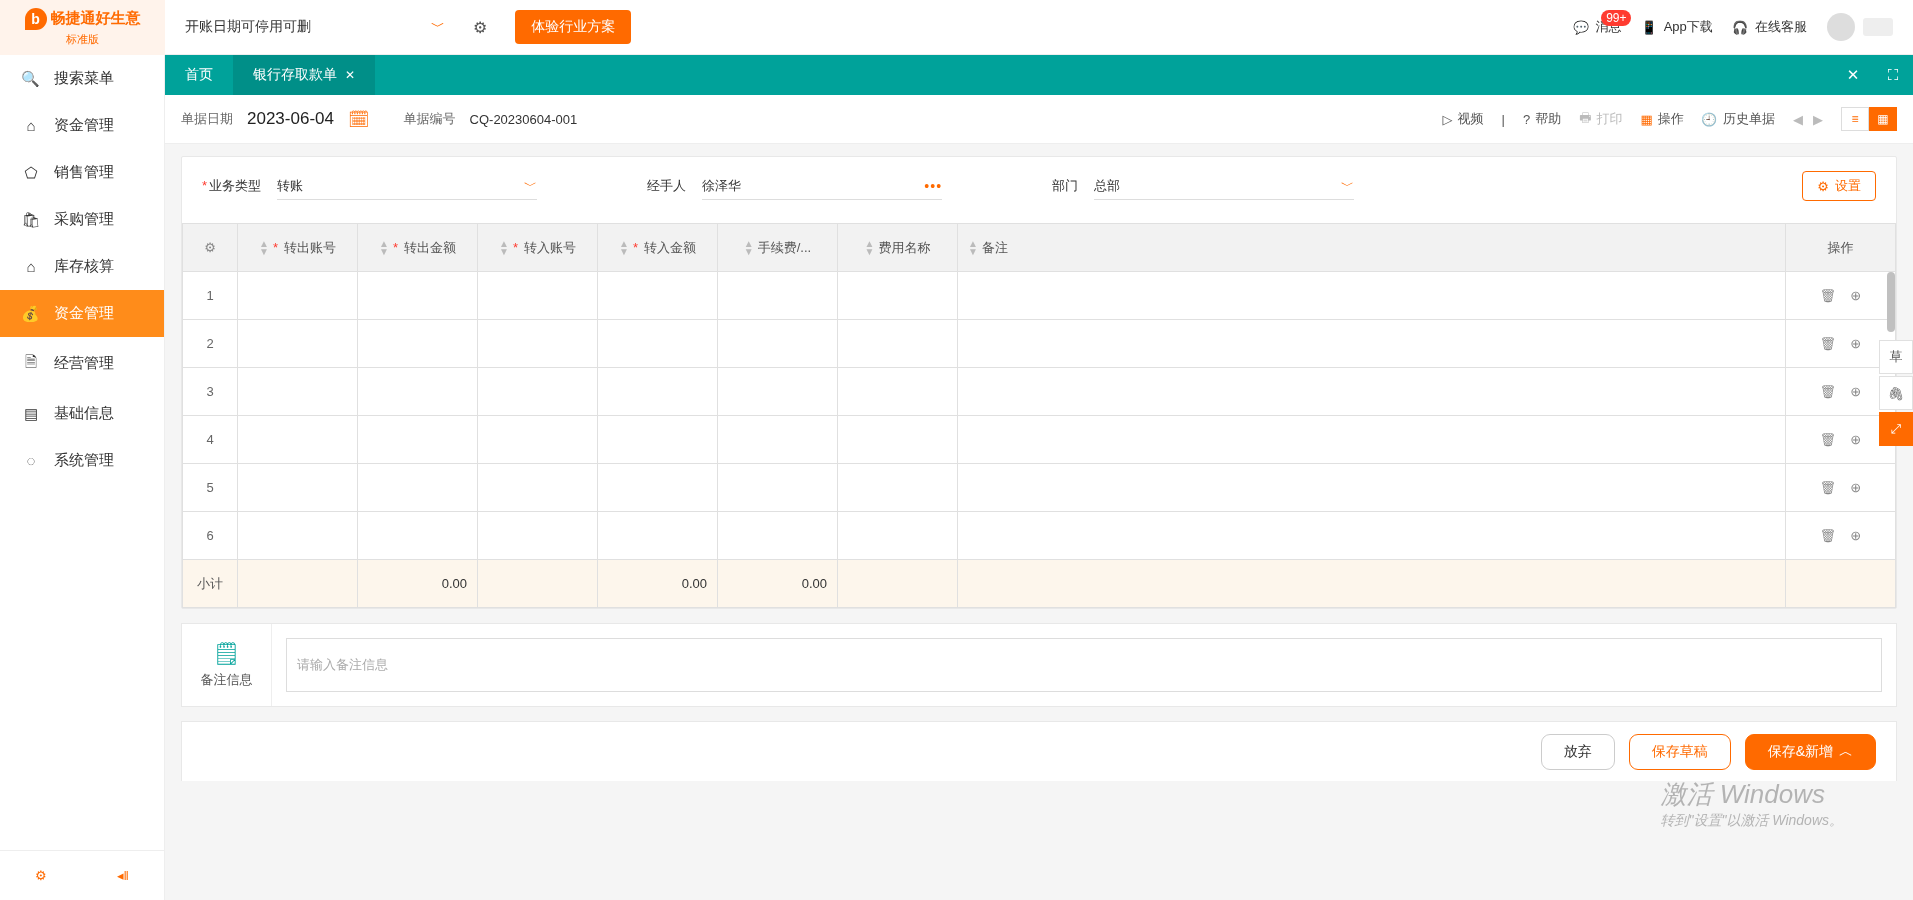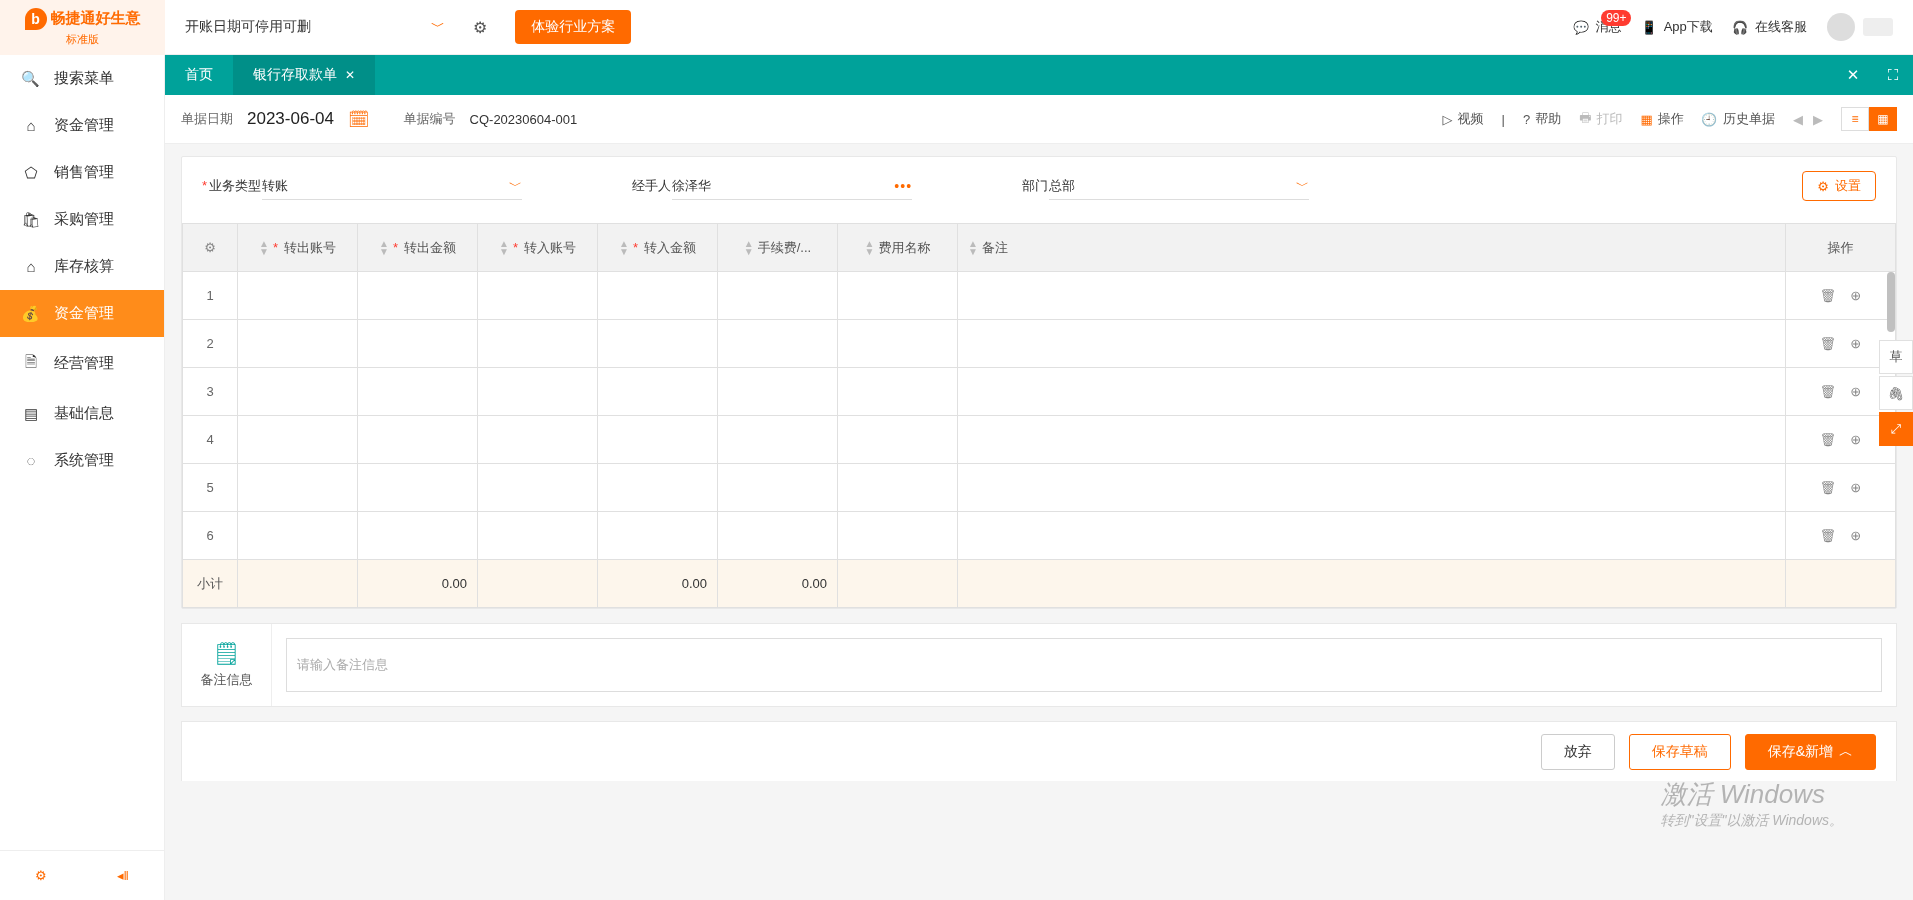--- a/index.html
+++ b/index.html
@@ -54,21 +54,21 @@
   .dh-ico.orange { color: #ff6a00; }
   .nav-arrows { display:flex; gap:10px; color:#bbb; }
   .view-toggle { display: flex; }
   .vt-btn { width: 28px; height: 24px; border: 1px solid #ddd; display: flex; align-items: center; justify-content: center; cursor: pointer; color:#ff6a00; font-size:12px; }
   .vt-btn.active { background: #ff6a00; color: #fff; border-color: #ff6a00; }
 
   
   .content { padding: 12px 16px 0 16px; flex: 1; overflow: auto; }
   .card { background: #fff; border: 1px solid #e8e8e8; border-radius: 2px; }
   .form-row { display: flex; align-items: center; padding: 14px 20px; gap: 30px; }
-  .form-field { display: flex; align-items: center; gap: 1px; }
+  .form-field { display: flex; align-items: center; gap: 16px; }
   .ff-label { color: #333; font-size: 13px; }
   .req { color: #ff3b30; margin-right: 2px; }
   .ff-val { min-width: 260px; border-bottom: 1px solid #ddd; padding: 4px 0; display:flex; justify-content:space-between; align-items:center; }
   .ff-val.narrow { min-width: 240px; }
   .ff-more { color:#ff6a00; letter-spacing:1px; font-size:14px; }
   .setting-btn { margin-left: auto; border: 1px solid #ff6a00; color: #ff6a00; background: #fff; height: 30px; padding: 0 14px; border-radius: 4px; display:flex; align-items:center; gap:6px; cursor:pointer; font-size:13px; }
 
   
   .tbl-wrap { margin-top: 8px; position: relative; }
   table { border-collapse: collapse; width: 100%; }
@@ -87,21 +87,21 @@
   .scroll-ind { position:absolute; right:1px; top:49px; width:8px; height:60px; background:#c0c0c0; border-radius:4px; }
 
   
   .remark-card { margin-top: 14px; background:#fff; border:1px solid #e8e8e8; display:flex; align-items:stretch; height: 84px; }
   .remark-side { width: 90px; border-right:1px solid #eee; display:flex; flex-direction:column; align-items:center; justify-content:center; gap:4px; color:#555; }
   .remark-ico { color:#00a29a; font-size:22px; }
   .remark-input { flex:1; border:1px solid #ddd; margin:14px; padding:19px 10px; color:#aaa; font-size:13px; display:flex; align-items:center; }
 
   
   .footer-bar { margin-top: 14px; background:#fff; border:1px solid #e8e8e8; border-bottom:none; height: 60px; display:flex; align-items:center; justify-content:flex-end; gap:14px; padding: 0 20px; }
-  .btn { height: 36px; padding: 0 22px; border-radius: 3px; font-size: 14px; cursor: pointer; display:flex; align-items:center; gap:6px; }
+  .btn { height: 36px; padding: 0 22px; border-radius: 9px; font-size: 14px; cursor: pointer; display:flex; align-items:center; gap:6px; }
   .btn-plain { background:#fff; border:1px solid #ccc; color:#333; }
   .btn-outline { background:#fff; border:1px solid #ff6a00; color:#ff6a00; }
   .btn-primary { background:#ff6a00; border:1px solid #ff6a00; color:#fff; }
 
   
   .right-rail { position:absolute; right:0; top:340px; display:flex; flex-direction:column; gap:2px; }
   .rail-btn { width: 34px; height:34px; background:#fff; border:1px solid #e0e0e0; display:flex; align-items:center; justify-content:center; color:#555; cursor:pointer; }
   .rail-btn.accent { background:#ff6a00; color:#fff; border-color:#ff6a00; }
 
   

